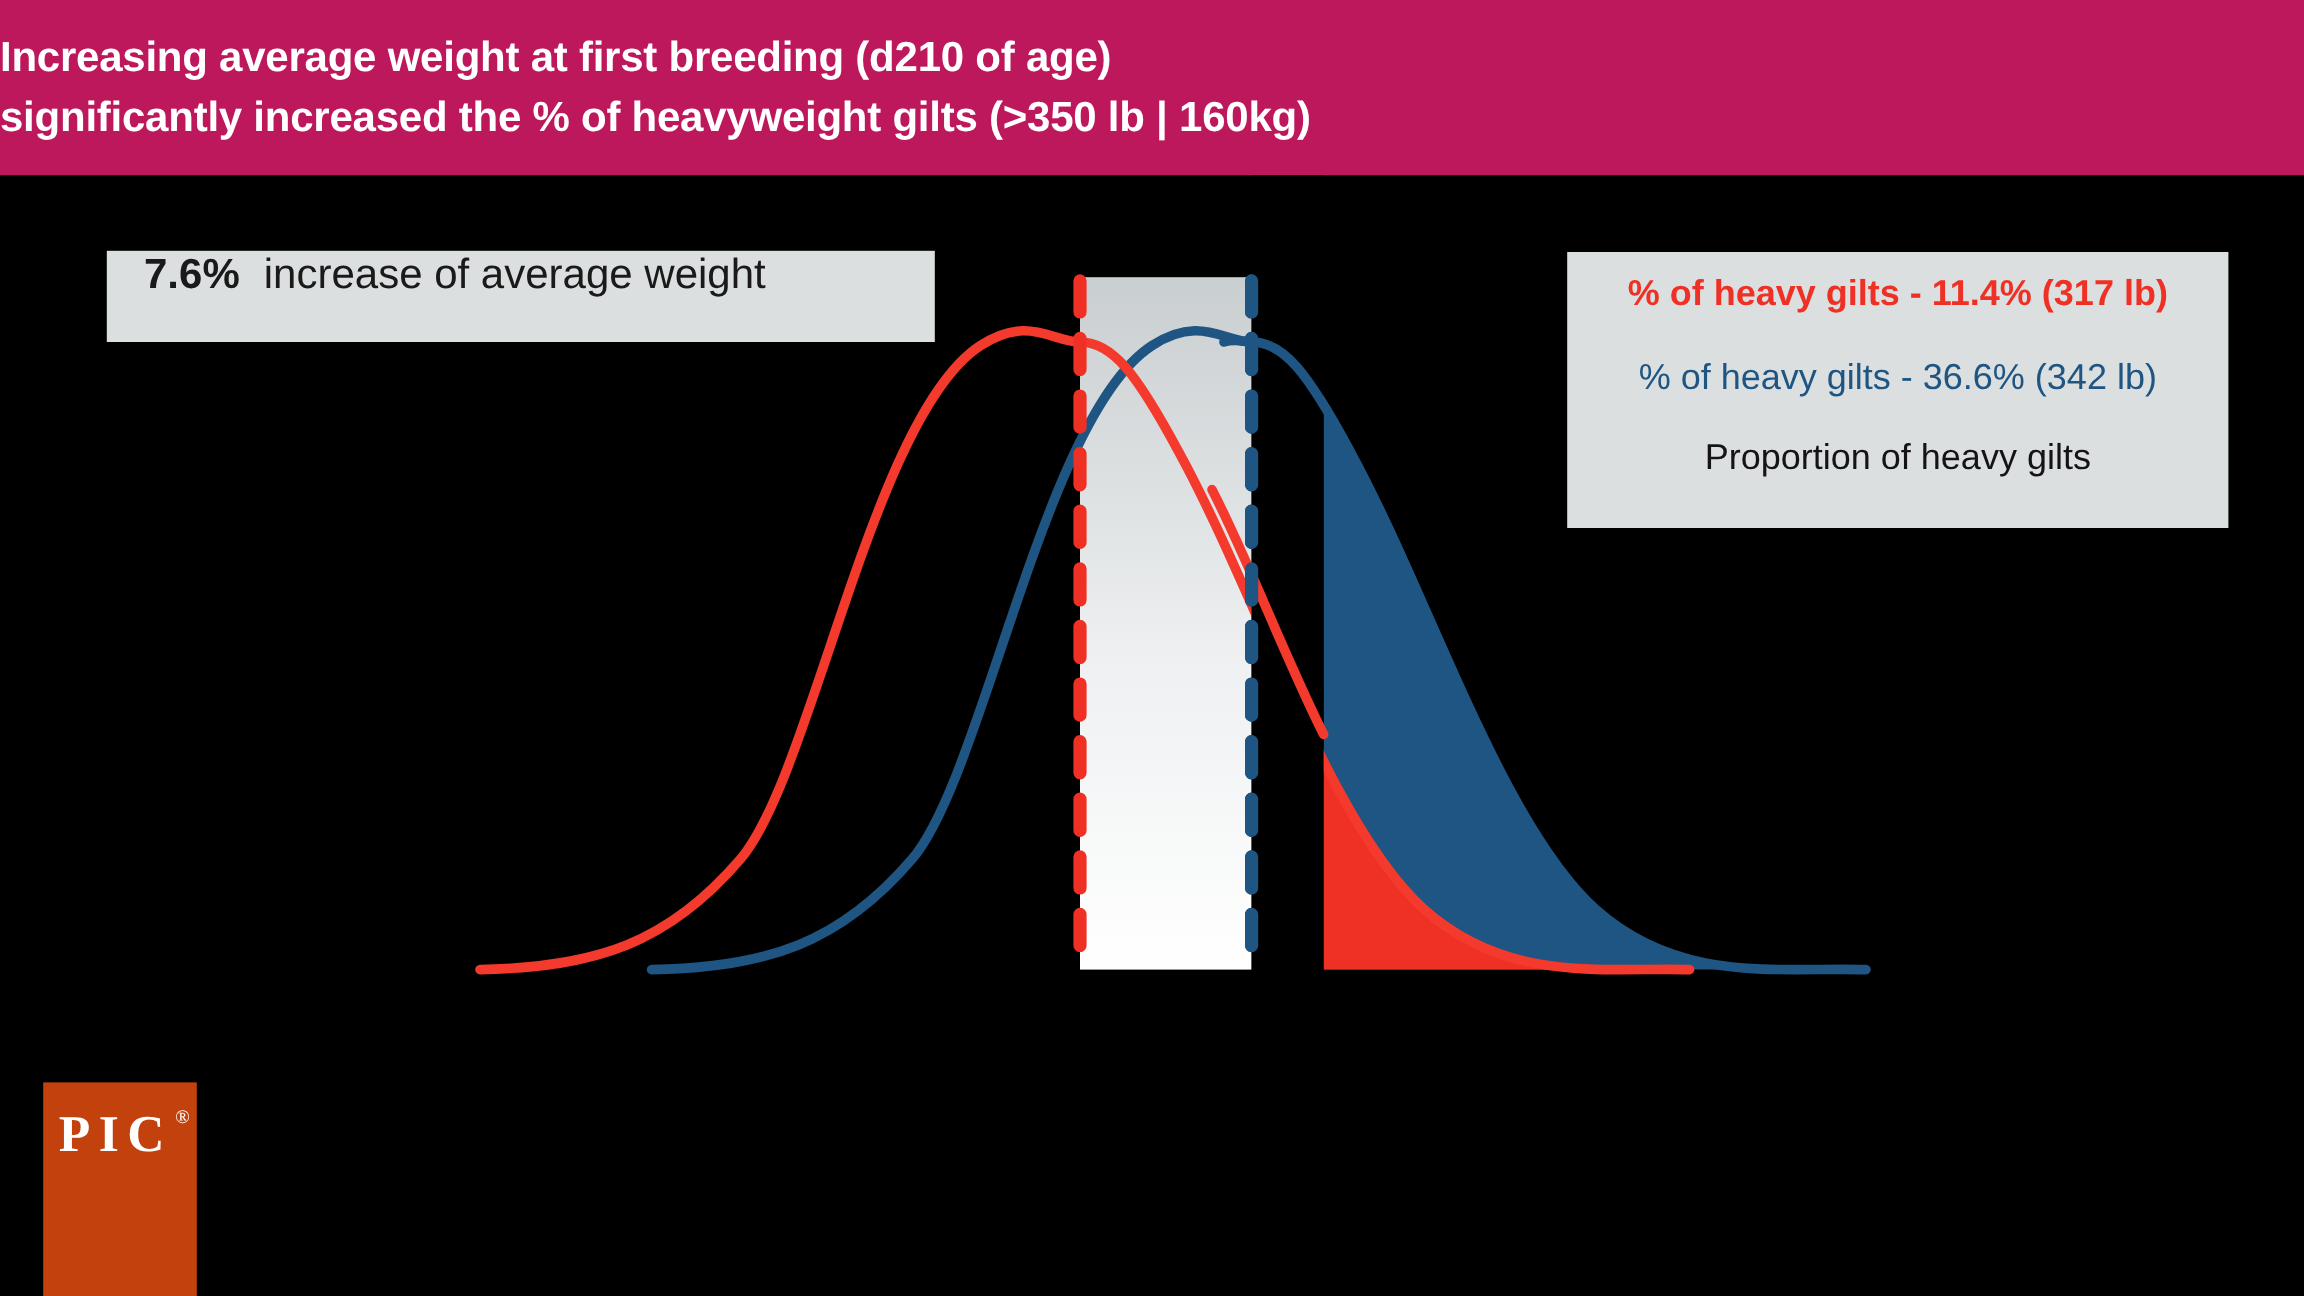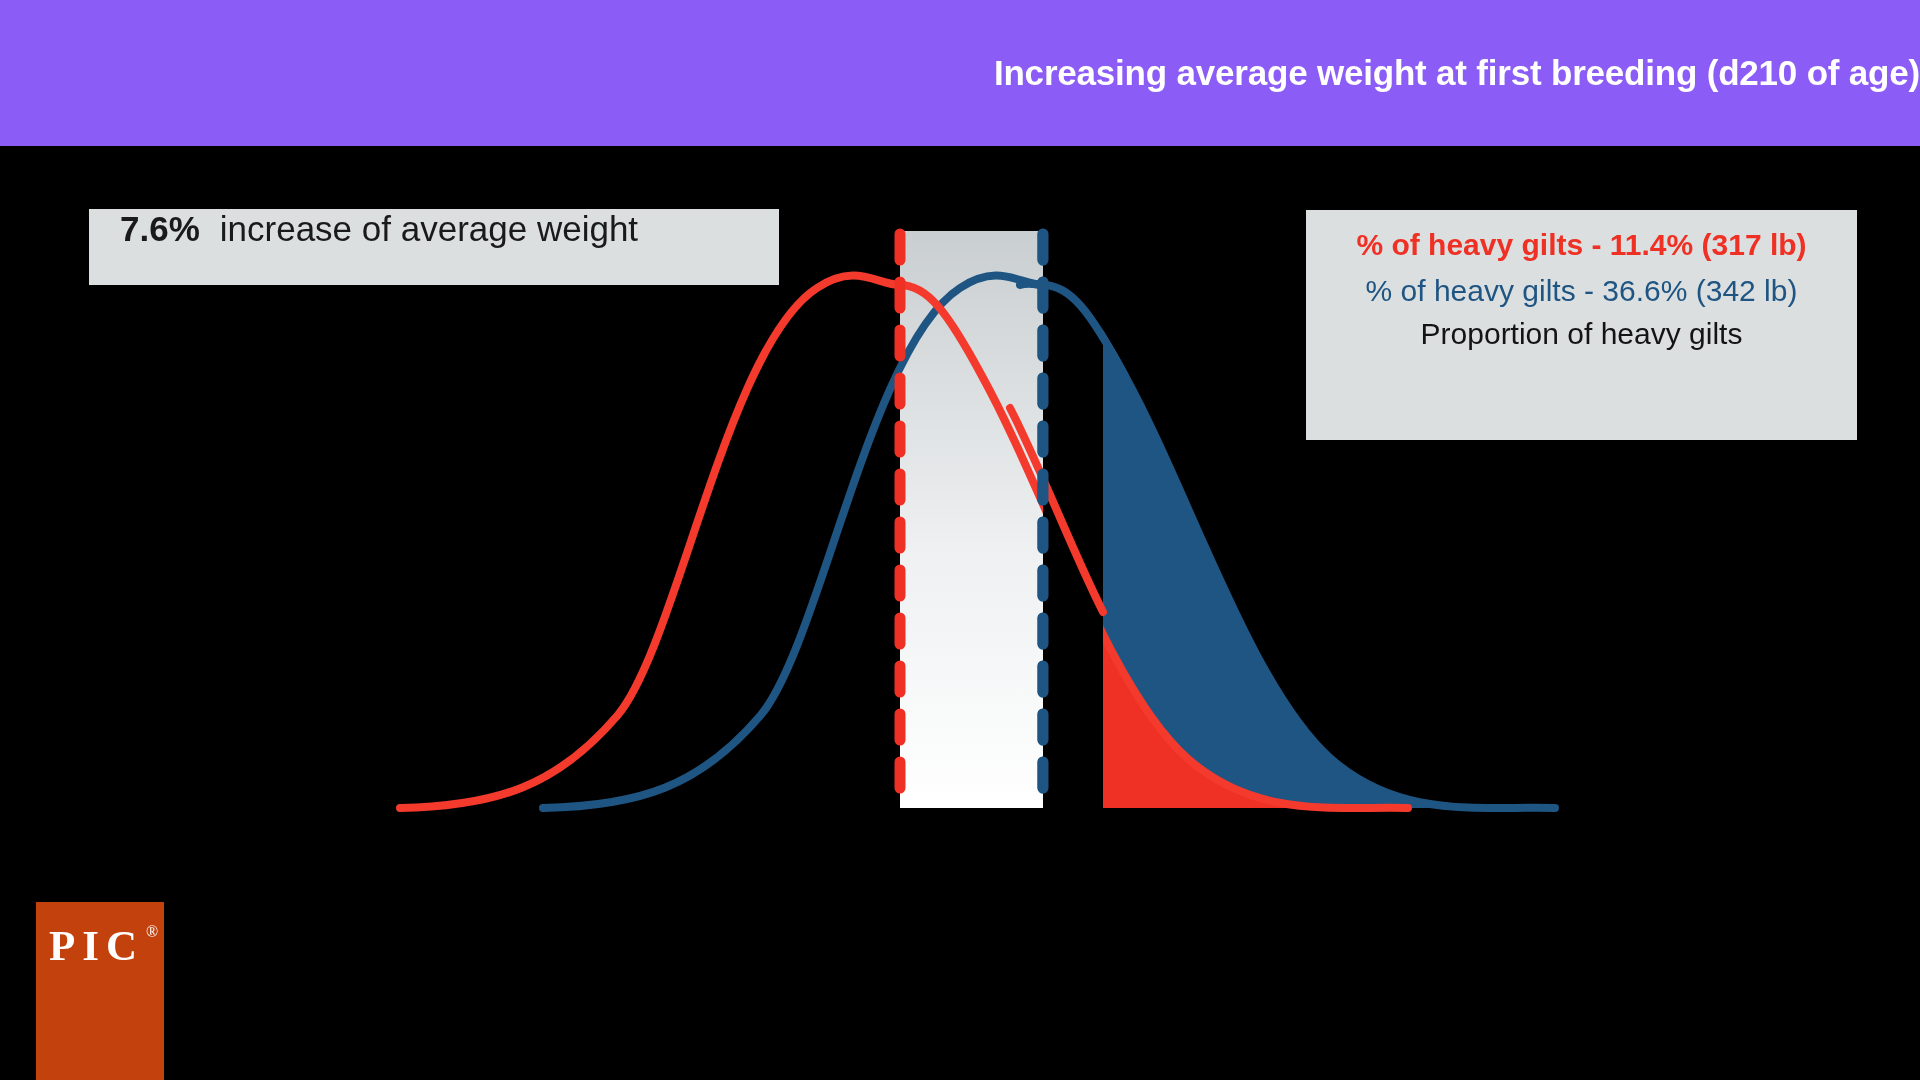--- a/index.html
+++ b/index.html
@@ -22,24 +22,24 @@
     height: 1080px;
     background: #000000;
   }
 
   
   #title-banner {
     position: absolute;
     left: 0; top: 0;
     width: 1920px;
     height: 146px;
-    background: #8b5cf6;
+    background: #be185d;
     display: flex;
     flex-direction: column;
-    align-items: flex-end;
+    align-items: flex-start;
     justify-content: center;
     box-sizing: border-box;
   }
   .title-line {
     color: #ffffff;
     font-family: "Liberation Sans", sans-serif;
     font-weight: bold;
     font-size: 35px;
     line-height: 50px;
     letter-spacing: -0.2px;
@@ -92,20 +92,21 @@
   #right-callout {
     left: 1306px;
     top: 210px;
     width: 551px;
     height: 230px;
     display: flex;
     flex-direction: column;
     align-items: center;
     justify-content: flex-start;
     padding-top: 12px;
+    gap: 24px;
   }
   .rc-line {
     font-family: "Liberation Sans", sans-serif;
     white-space: nowrap;
     text-align: center;
   }
   .rc-red {
     color: #ee3124;
     font-weight: bold;
     font-size: 30px;
@@ -153,20 +154,21 @@
     line-height: 1;
   }
 </style>
 </head>
 <body>
 
 <div id="slide">
 
   <div id="title-banner">
     <div class="title-line">Increasing average weight at first breeding (d210 of age)</div>
+    <div class="title-line">significantly increased the % of heavyweight gilts (&gt;350 lb | 160kg)</div>
   </div>
 
   <div id="chart-area">
     <svg id="chart-svg" viewBox="0 0 1920 934" preserveAspectRatio="none">
       <defs>
         <linearGradient id="bandGrad" x1="0" y1="0" x2="0" y2="1">
           <stop offset="0%" stop-color="#c9ced0"></stop>
           <stop offset="55%" stop-color="#eef0f1"></stop>
           <stop offset="100%" stop-color="#ffffff"></stop>
         </linearGradient>

